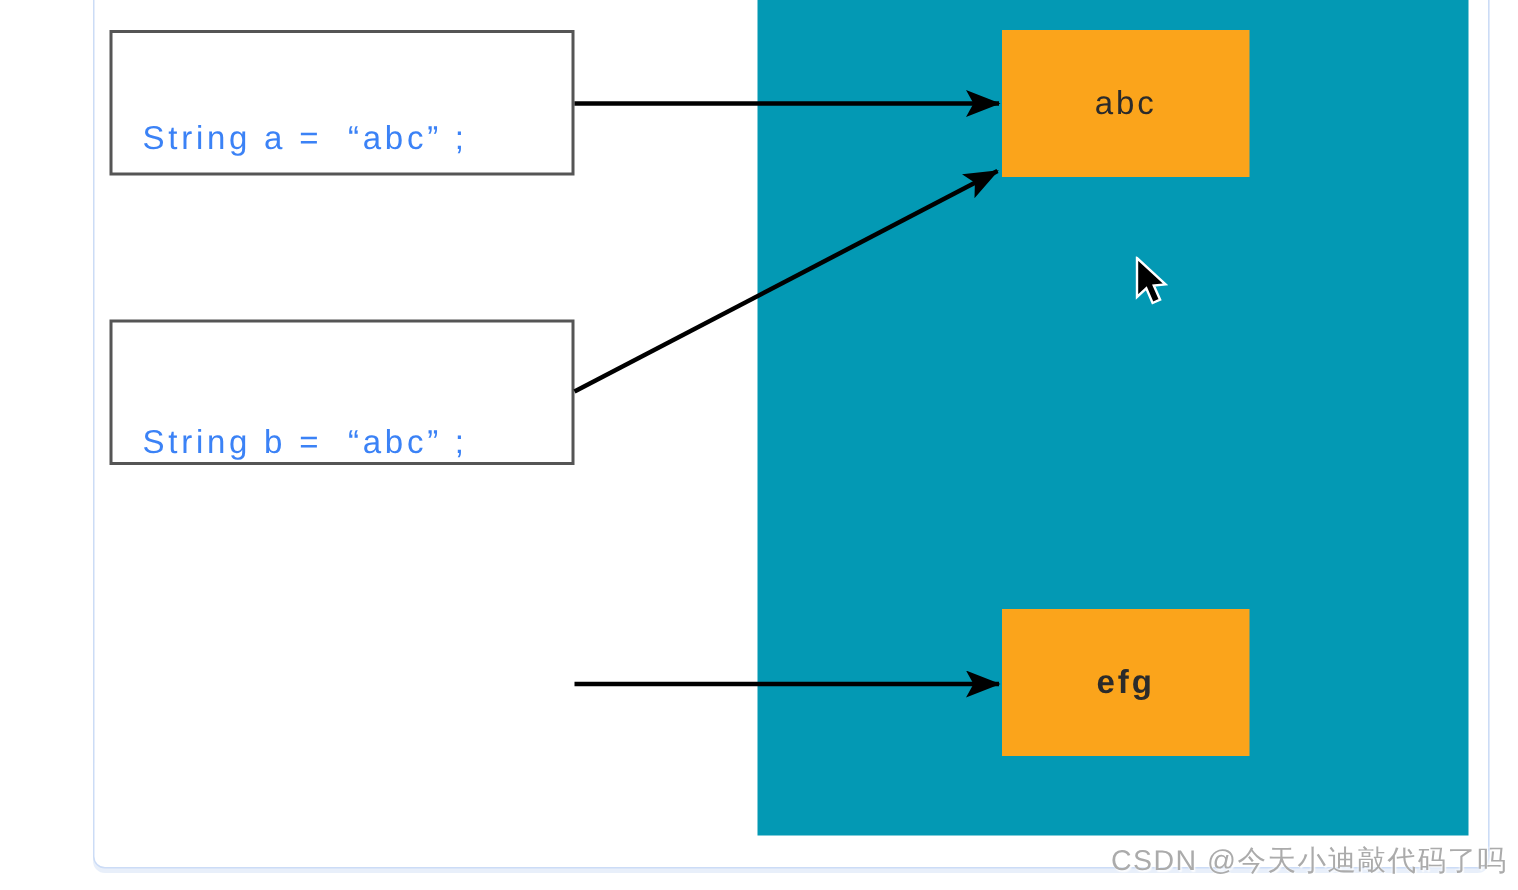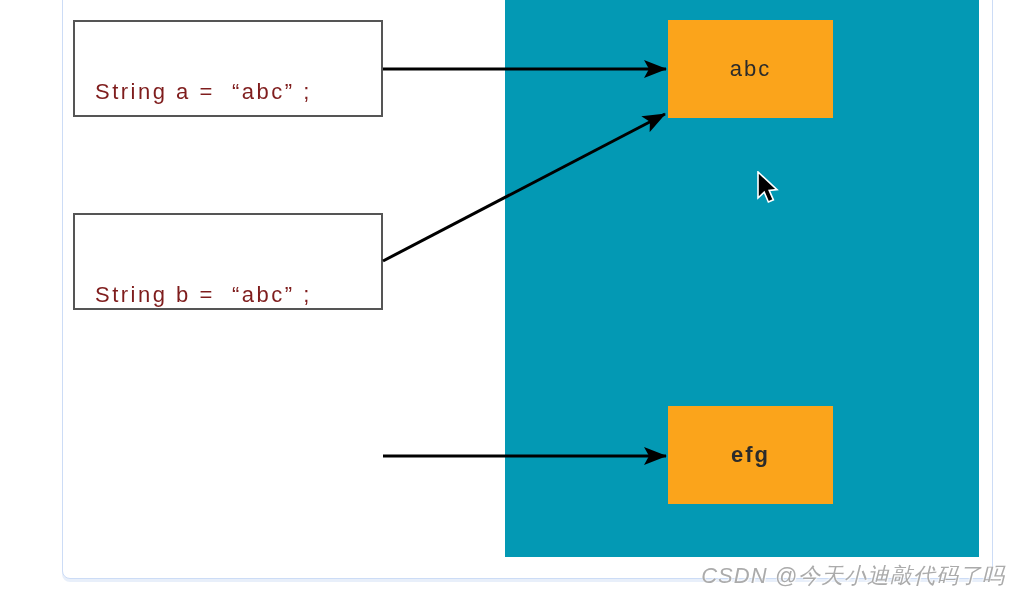--- a/index.html
+++ b/index.html
@@ -47,21 +47,21 @@
     background: #ffffff;
     display: flex;
     align-items: center;
     padding-left: 20px;
   }
   .code-box.a { top: 20px; }
   .code-box.b { top: 213px; align-items: flex-end; }
   .code-box.c { top: 407px; }
   .code-text {
     font-size: 22px;
-    color: #7f1d1d;
+    color: #3b82f6;
     letter-spacing: 2.5px;
     white-space: pre;
     margin-top: 46px;
   }
   
   .obj-box {
     position: absolute;
     left: 668px;
     width: 165px;
     height: 98px;
@@ -80,26 +80,25 @@
   .arrow-layer, .cursor-layer {
     position: absolute;
     left: 0;
     top: 0;
     pointer-events: none;
   }
   .watermark {
     position: absolute;
     top: 561px;
     right: 7px;
-    font-size: 22px;
+    font-size: 19px;
     letter-spacing: 1px;
     color: #ababab;
     text-shadow: 1px 1px 1px rgba(255,255,255,0.9), -1px -1px 1px rgba(255,255,255,0.5);
     white-space: nowrap;
-    font-style: italic;
   }
 </style>
 </head>
 <body>
 
 <div class="stage">
 
   <div class="panel"></div>
 
   <div class="heap"></div>

